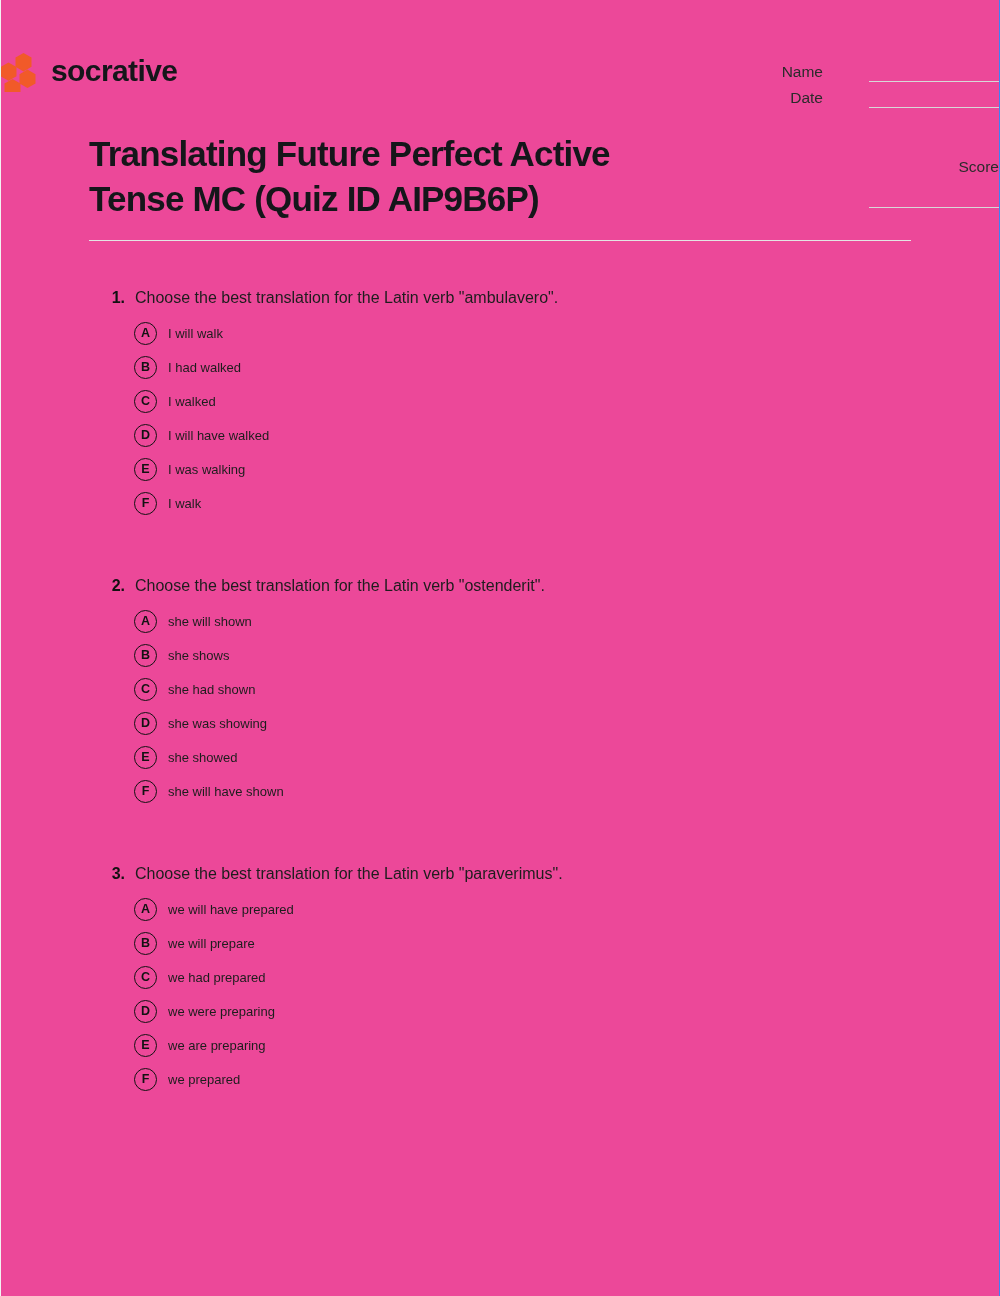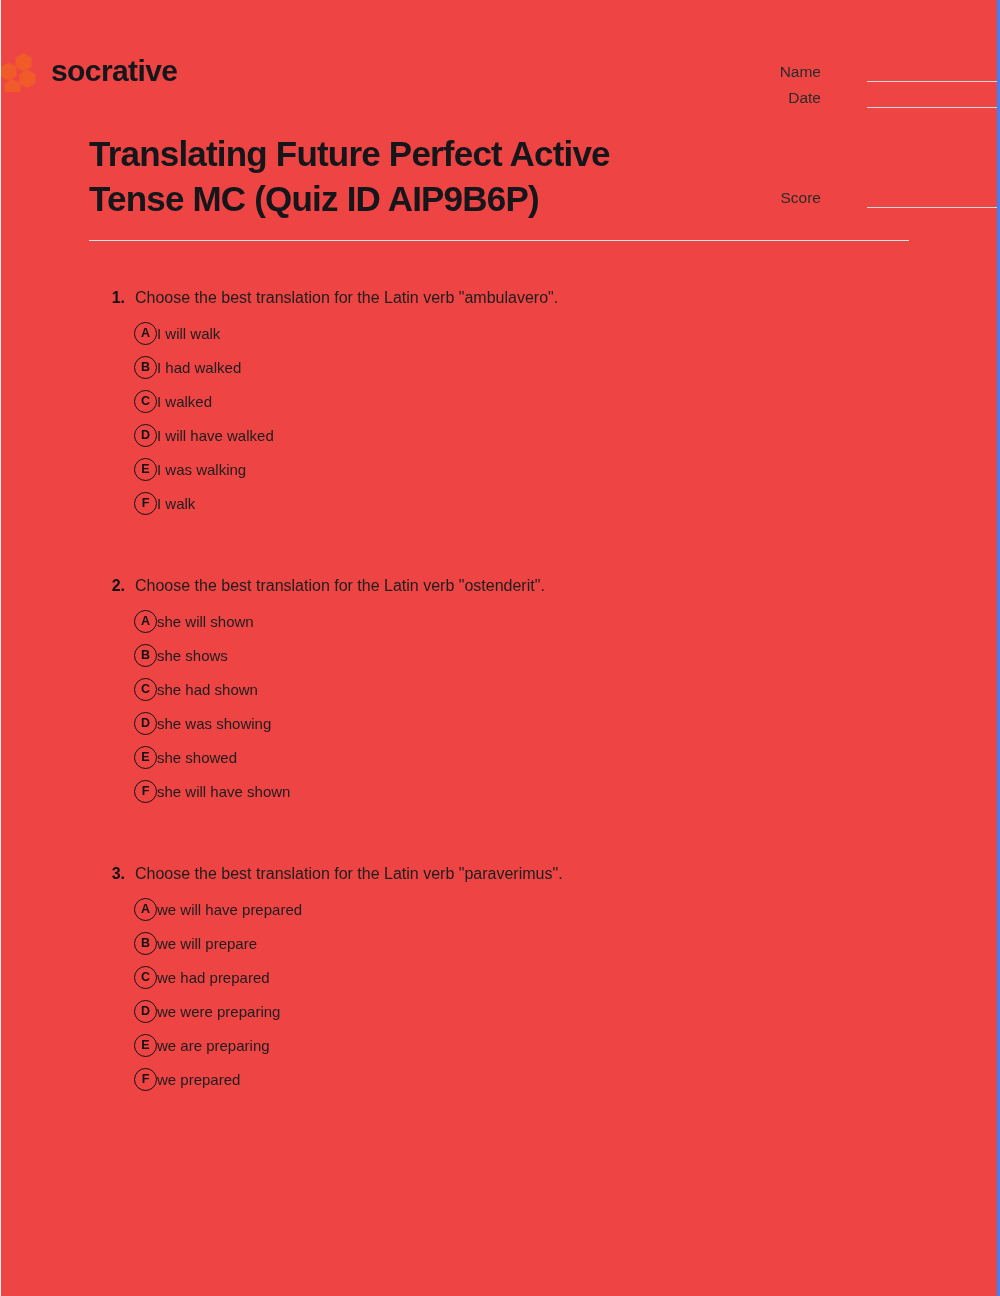--- a/index.html
+++ b/index.html
@@ -11,24 +11,24 @@
   body {
     font-family: "Liberation Sans", sans-serif;
     color: #1a1a1a;
     -webkit-font-smoothing: antialiased;
   }
   .page {
     position: relative;
     width: 1000px;
     height: 1296px;
     margin: 0 auto;
-    background: #ef4444;
+    background: #ec4899;
     box-sizing: border-box;
     border-left: 1px solid #f2f2f2;
-    border-right: 3px solid #3b82f6;
+    border-right: 1px solid #3b82f6;
     overflow: hidden;
   }
 
   
   .header {
     position: relative;
     height: 118px;
   }
   .brand {
     position: absolute;
@@ -73,20 +73,21 @@
     white-space: nowrap;
   }
   .meta-line {
     width: 130px;
     margin-left: 16px;
     border-bottom: 1.5px solid #d8d8d8;
     height: 17px;
   }
   .meta-row.score {
     margin-top: 74px;
+    flex-direction: column;
   }
 
   
   .title-block {
     position: absolute;
     left: 88px;
     top: 132px;
     width: 620px;
   }
   .quiz-title {
@@ -158,22 +159,23 @@
     display: flex;
     align-items: center;
     justify-content: center;
     font-size: 12.5px;
     font-weight: 700;
     color: #121212;
     box-sizing: border-box;
     margin-left: 45px;
   }
   .opt-text {
-    font-size: 15px;
+    font-size: 13px;
     color: #1d1d1d;
+    margin-left: 11px;
     line-height: 1;
   }
 </style>
 </head>
 <body>
 
 <div class="page">
 
   <div class="header">
 

